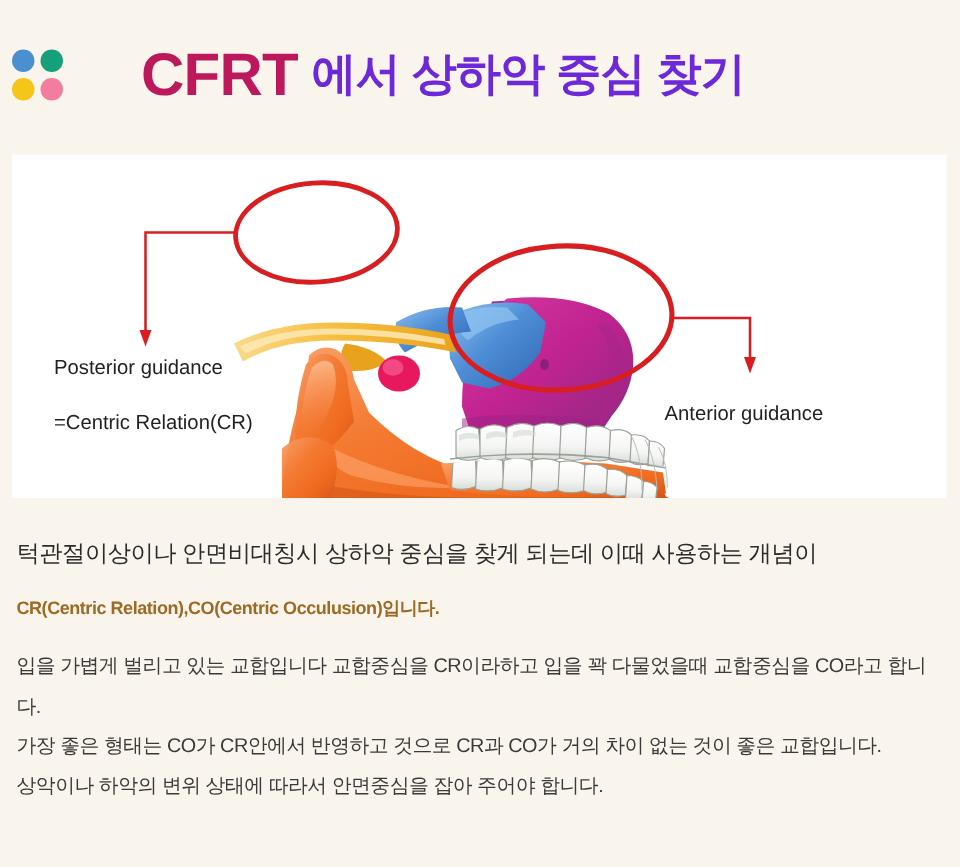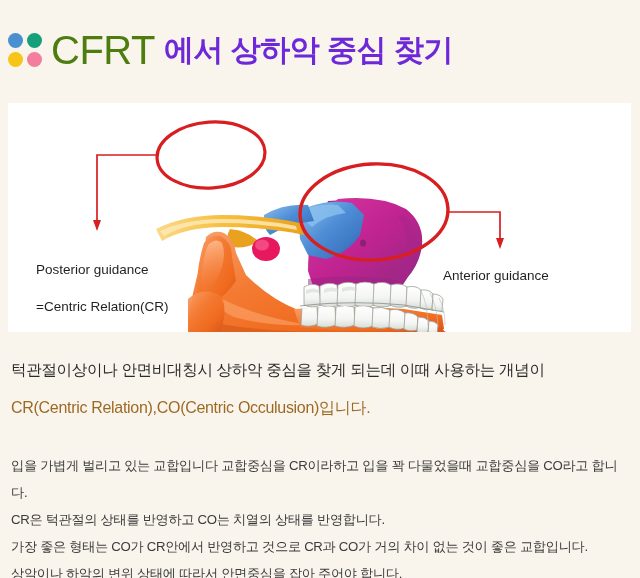--- a/index.html
+++ b/index.html
@@ -42,26 +42,27 @@
     height: 15px;
     border-radius: 50%;
   }
   .dot-blue   { background: #4a8fd0; }
   .dot-green  { background: #16a07a; }
   .dot-yellow { background: #f5c518; }
   .dot-pink   { background: #f27d9d; }
 
   .brand {
     font-size: 40px;
-    font-weight: normal;
-    color: #4d7c0f;
+    font-weight: bold;
+    color: #be185d;
     letter-spacing: -0.5px;
     line-height: 1;
     margin-right: 9px;
     font-family: "Liberation Sans", sans-serif;
+    margin-left: 43px;
   }
   .headline {
     font-size: 30px;
     font-weight: bold;
     color: #6d28d9;
     line-height: 1;
     letter-spacing: -0.5px;
   }
 
   
@@ -82,44 +83,44 @@
     height: 229px;
   }
   .label {
     position: absolute;
     font-size: 13.5px;
     color: #231f20;
     line-height: 1.35;
     white-space: pre-line;
     font-family: "Liberation Sans", sans-serif;
   }
-  .label-left  { left: 36px; top: 243px; }
+  .label-left  { left: 36px; top: 218px; }
   .label-right { left: 443px; top: 249px; }
 
   
   .body-text {
     position: absolute;
     left: 11px;
     top: 358px;
     width: 620px;
   }
   .lead-line {
     font-size: 15.5px;
     color: #2b2b2b;
     line-height: 1.55;
     letter-spacing: -0.3px;
     margin-bottom: 14px;
   }
   .lead-emph {
-    font-size: 16px;
-    font-weight: normal;
+    font-size: 12px;
+    font-weight: bold;
     color: #9c6a25;
     line-height: 1.55;
     letter-spacing: -0.3px;
-    margin-bottom: 32px;
+    margin-bottom: 16px;
   }
   .para {
     font-size: 13.2px;
     color: #3a3a3a;
     line-height: 2.04;
     letter-spacing: -0.3px;
   }
 </style>
 </head>
 <body>
@@ -303,16 +304,15 @@
   <div>Anterior guidance</div>
 </div>
 
 <div class="body-text">
 
   <div class="lead-line">턱관절이상이나 안면비대칭시 상하악 중심을 찾게 되는데 이때 사용하는 개념이</div>
 
   <div class="lead-emph">CR(Centric Relation),CO(Centric Occulusion)입니다.</div>
 
   <div class="para">입을 가볍게 벌리고 있는 교합입니다 교합중심을 CR이라하고 입을 꽉 다물었을때 교합중심을 CO라고 합니다.</div>
-  <div class="para">CR은 턱관절의 상태를 반영하고 CO는 치열의 상태를 반영합니다.</div>
   <div class="para">가장 좋은 형태는 CO가 CR안에서 반영하고 것으로 CR과 CO가 거의 차이 없는 것이 좋은 교합입니다.</div>
   <div class="para">상악이나 하악의 변위 상태에 따라서 안면중심을 잡아 주어야 합니다.</div>
 </div>
 
 </body></html>

